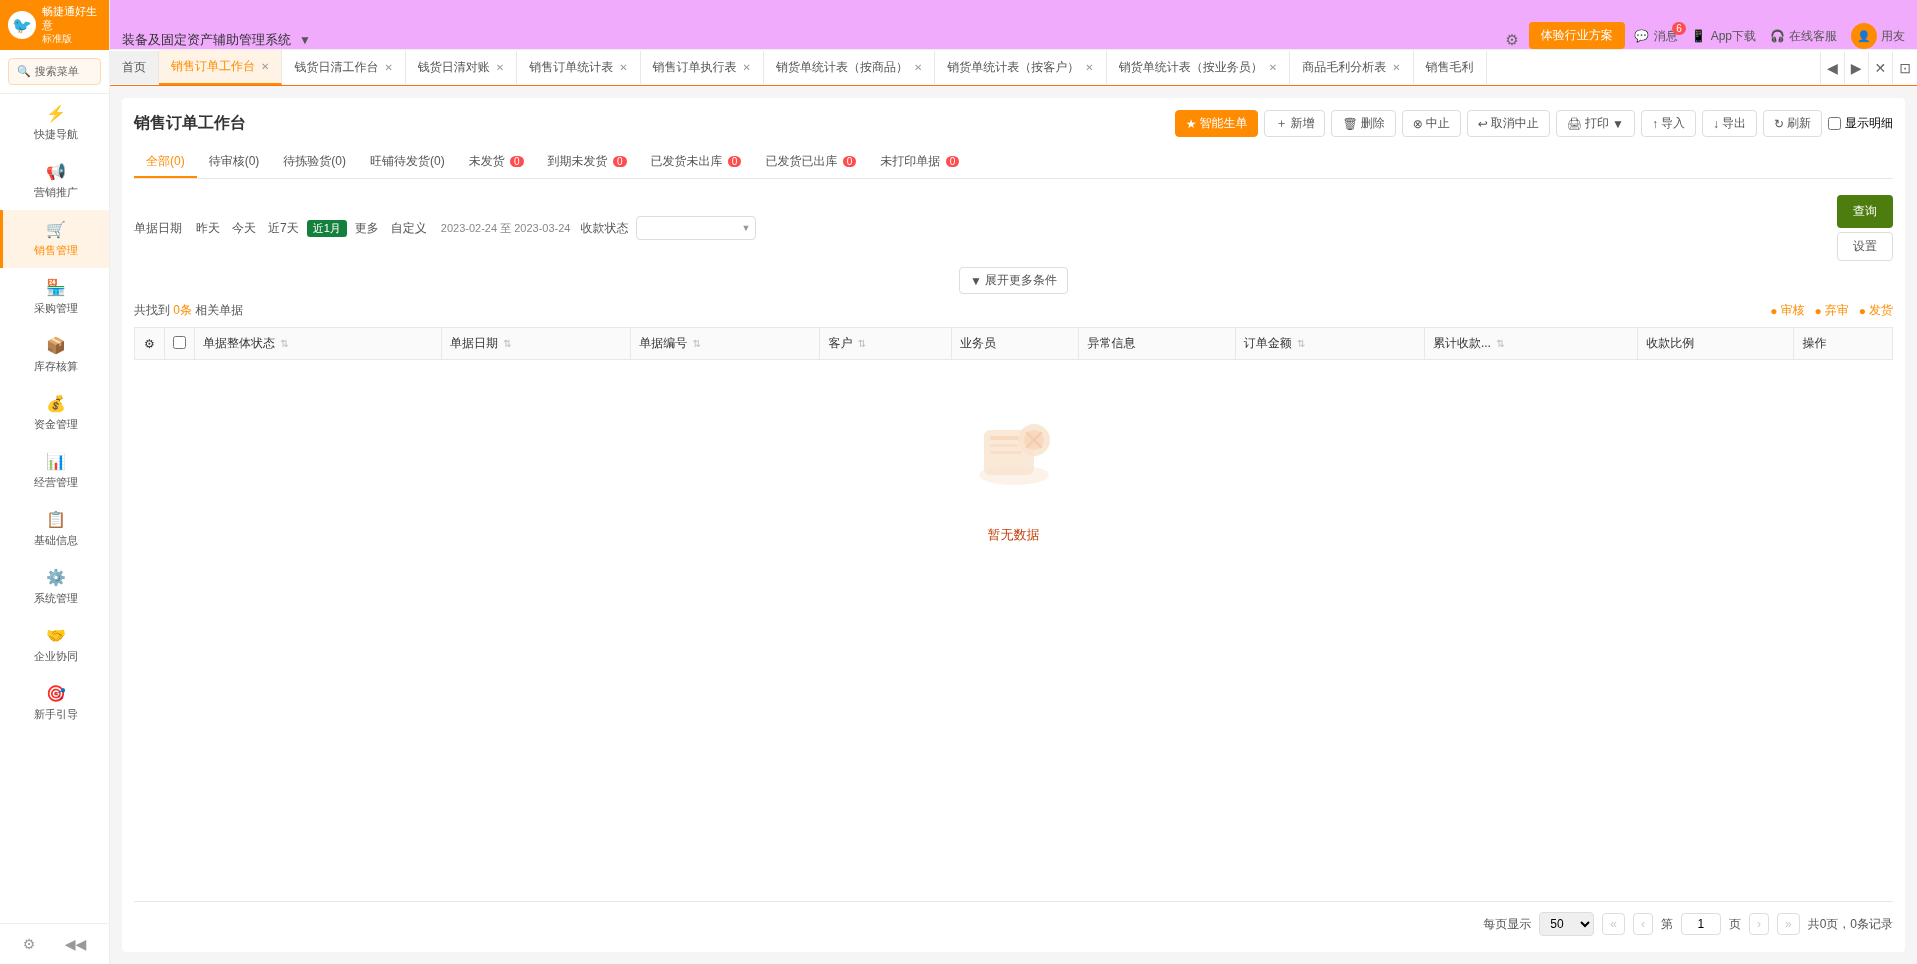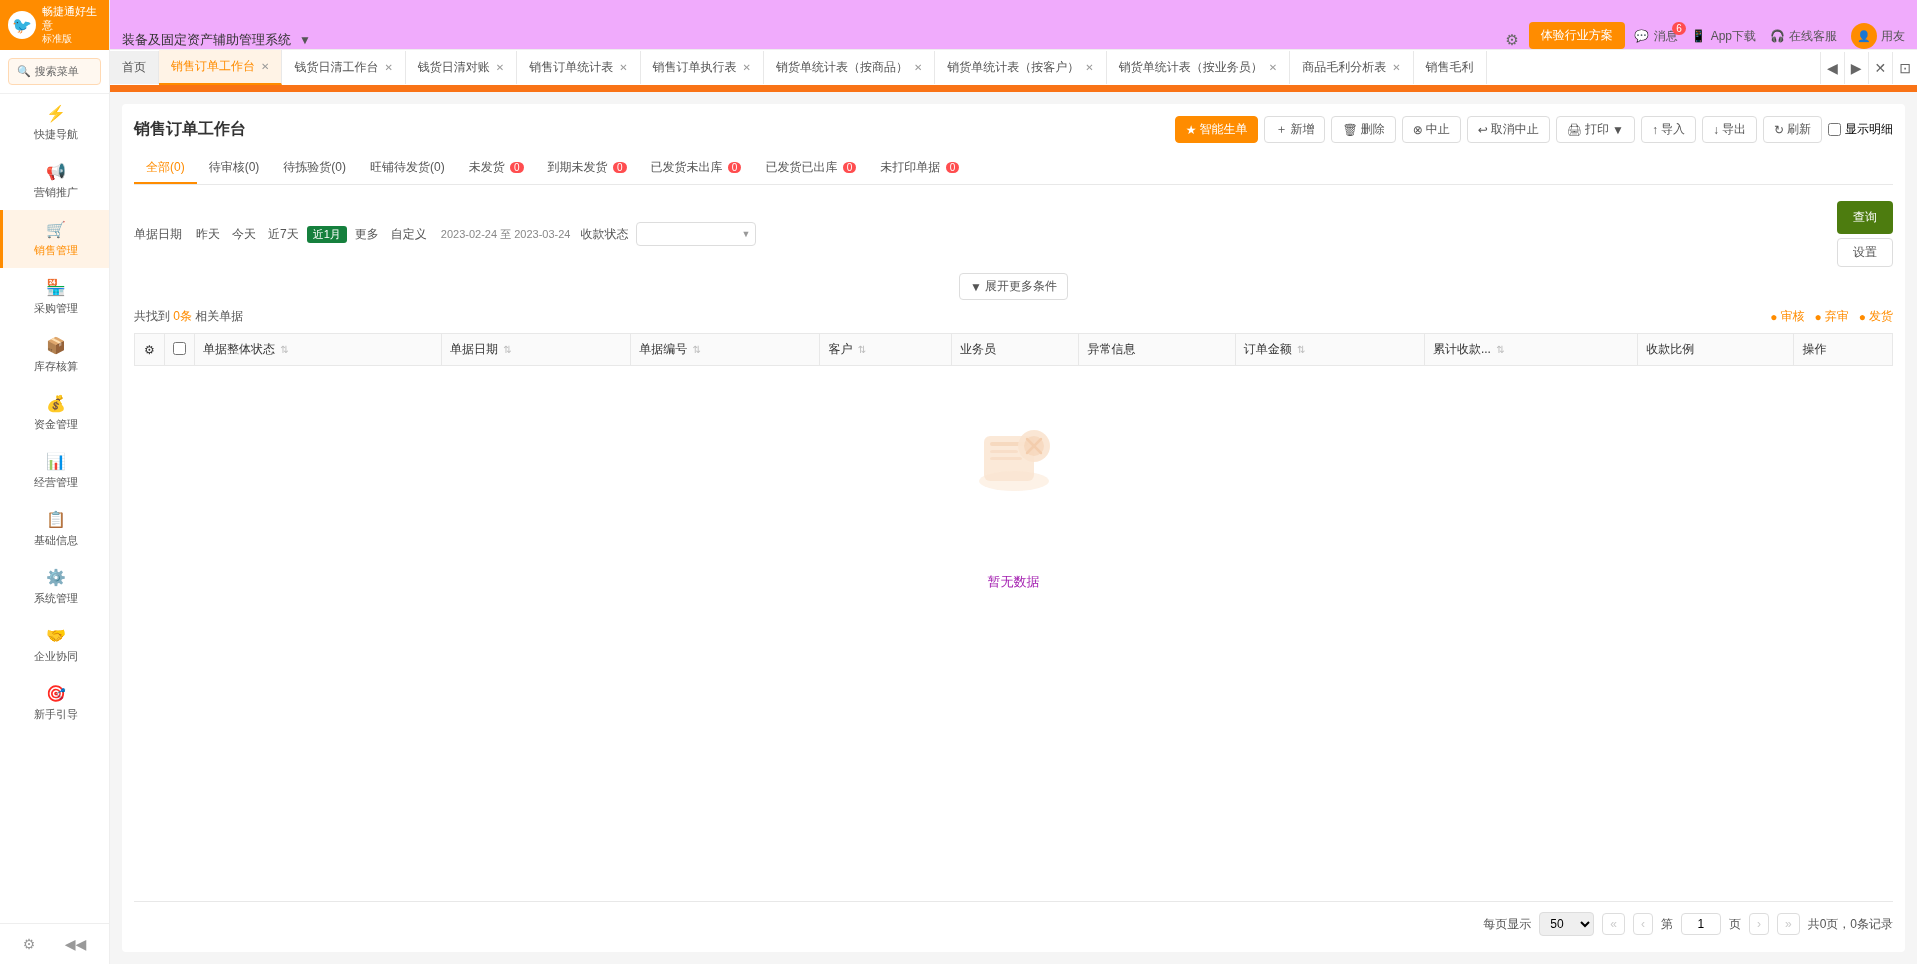--- a/index.html
+++ b/index.html
@@ -28,21 +28,21 @@
     .top-header-title { flex: 1; display: flex; align-items: center; gap: 8px; color: #333; font-size: 13px; }
     .top-header-dropdown { display: flex; align-items: center; gap: 4px; cursor: pointer; color: #555; font-size: 12px; }
     .top-header-settings { color: #666; cursor: pointer; font-size: 15px; }
     .top-header-industry-btn { background: #ff8c00; color: white; border: none; border-radius: 4px; padding: 5px 12px; font-size: 12px; cursor: pointer; white-space: nowrap; }
     .top-header-right { display: flex; align-items: center; gap: 14px; margin-left: auto; }
     .top-header-right-item { display: flex; align-items: center; gap: 4px; cursor: pointer; color: #555; font-size: 12px; position: relative; }
     .badge { background: #ff4d4f; color: white; border-radius: 10px; font-size: 10px; padding: 1px 4px; position: absolute; top: -6px; right: -8px; }
     .user-avatar { width: 26px; height: 26px; background: #ff8c00; border-radius: 50%; display: flex; align-items: center; justify-content: center; color: white; font-size: 11px; }
 
     
-    .tab-bar { background: #fff; border-bottom: 7px solid #f97316; display: flex; align-items: center; flex-shrink: 0; overflow: hidden; }
+    .tab-bar { background: #fff; border-bottom: 1px solid #f97316; display: flex; align-items: center; flex-shrink: 0; overflow: hidden; }
     .tab-item { display: flex; align-items: center; gap: 4px; padding: 8px 12px; border-right: 1px solid #e8e8e8; cursor: pointer; color: #555; font-size: 12px; white-space: nowrap; flex-shrink: 0; position: relative; }
     .tab-item.active { background: #fff3e6; color: #ff8c00; border-bottom: 2px solid #ff8c00; }
     .tab-item.home { background: #f0f0f0; }
     .tab-close { font-size: 10px; color: #999; margin-left: 2px; }
     .tab-nav-btns { display: flex; align-items: center; margin-left: auto; flex-shrink: 0; }
     .tab-nav-btn { padding: 8px 6px; cursor: pointer; color: #666; font-size: 14px; border-left: 1px solid #e8e8e8; }
 
     
     .content { flex: 1; overflow: auto; padding: 12px; background: #f5f5f5; display: flex; flex-direction: column; }
 
@@ -87,21 +87,21 @@
     .table-wrap { flex: 1; overflow: auto; }
     table { width: 100%; border-collapse: collapse; font-size: 12px; }
     thead th { background: #fafafa; border: 1px solid #e8e8e8; padding: 7px 8px; color: #333; font-weight: normal; text-align: left; white-space: nowrap; }
     thead th .sort-icon { color: #bbb; font-size: 10px; margin-left: 2px; }
     .checkbox-col { width: 30px; text-align: center; }
     .gear-col { width: 30px; text-align: center; }
 
     
     .empty-state { flex: 1; display: flex; flex-direction: column; align-items: center; justify-content: center; padding: 40px; }
     .empty-icon { font-size: 60px; margin-bottom: 12px; opacity: 0.5; }
-    .empty-text { color: #a21caf; font-size: 13px; margin-top: 41px; }
+    .empty-text { color: #c2410c; font-size: 13px; }
 
     
     .pagination { display: flex; align-items: center; justify-content: flex-end; gap: 8px; padding: 10px 0 4px; border-top: 1px solid #e8e8e8; flex-shrink: 0; }
     .pagination-label { font-size: 12px; color: #555; }
     .pagination-select { border: 1px solid #ddd; border-radius: 4px; padding: 3px 6px; font-size: 12px; }
     .pagination-btn { border: 1px solid #ddd; border-radius: 4px; padding: 3px 7px; font-size: 12px; cursor: pointer; background: #fff; color: #555; }
     .pagination-btn.disabled { color: #ccc; cursor: default; }
     .pagination-input { border: 1px solid #ddd; border-radius: 4px; padding: 3px 6px; font-size: 12px; width: 40px; text-align: center; }
     .pagination-info { font-size: 12px; color: #555; }
 

